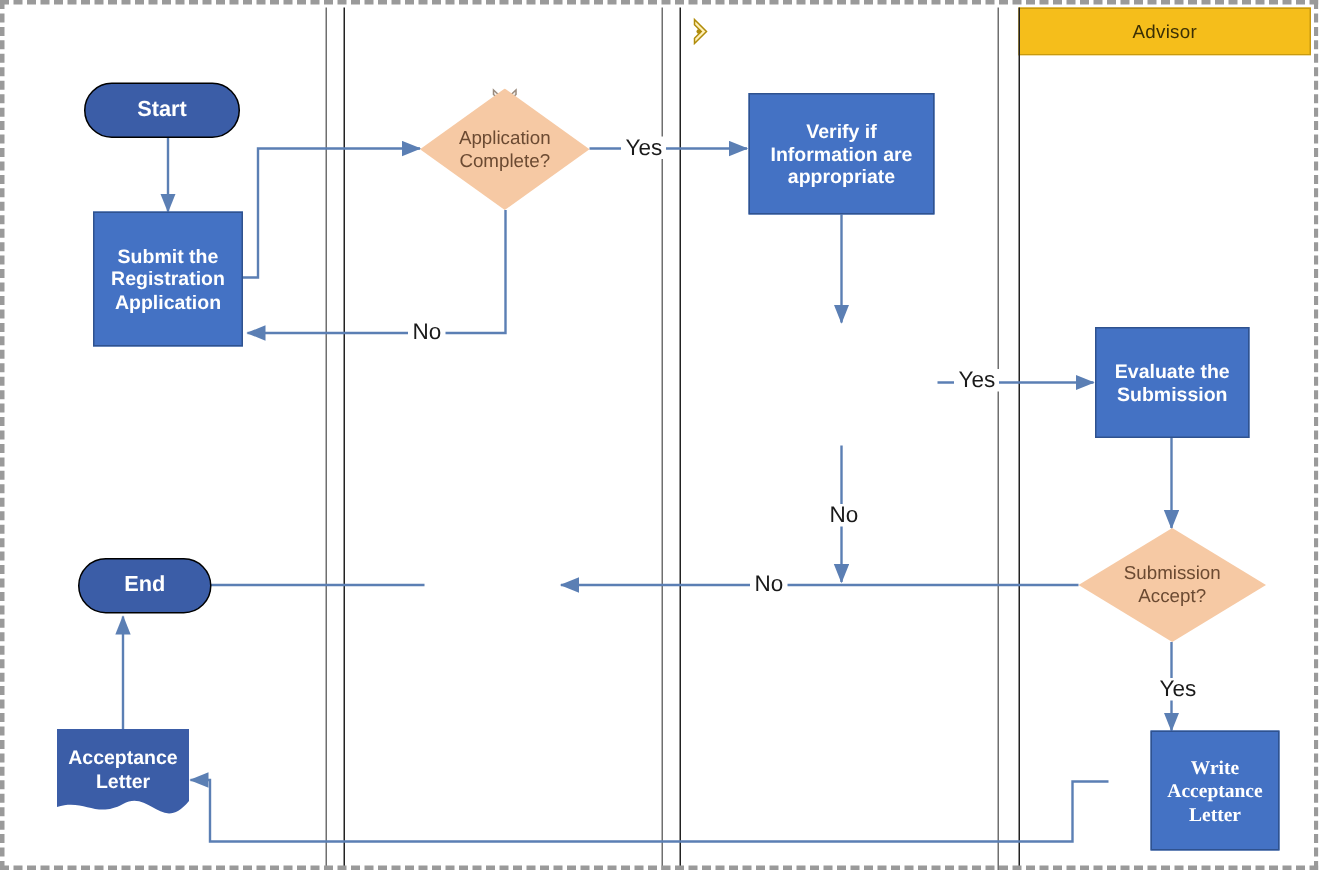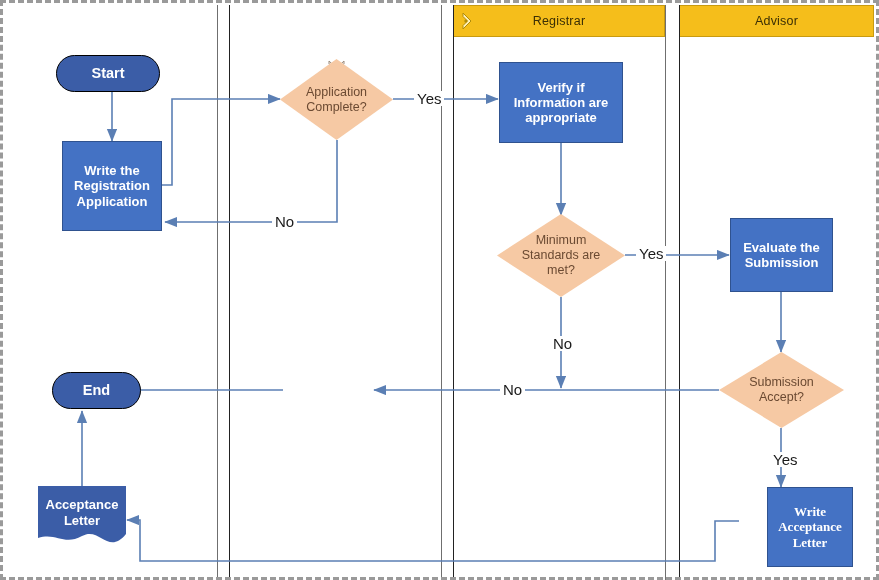--- a/index.html
+++ b/index.html
@@ -102,23 +102,20 @@
 <body>
 
 <div id="canvas">
 
 
   <div class="lane" style="left:229px;width:212px;">
     <div class="lane-body"></div>
   </div>
 
   <div class="lane" style="left:453px;width:212px;">
-    <div class="lane-head">
-      <span>Registrar</span>
-    </div>
     <div class="lane-body"></div>
     <span class="chev" style="left:4px;">
       <svg width="20" height="20" viewBox="0 0 20 20">
         <path d="M6 2 L14 10 L6 18 L6 14.5 L10.5 10 L6 5.5 Z" fill="#fff0b8" stroke="#b08c0a" stroke-width="1"></path>
         <circle cx="8.8" cy="10" r="1.5" fill="#b08c0a"></circle>
       </svg>
     </span>
   </div>
 
   <div class="lane" style="left:679px;width:195px;">
@@ -170,21 +167,21 @@
       <path d="M82,489 L82,411" marker-end="url(#ah)"></path>
     </g>
   </svg>
 
   <div class="node term" style="left:56px;top:55px;width:104px;height:37px;">
     <span>Start</span>
   </div>
 
   <div class="node proc" style="left:62px;top:141px;width:100px;height:90px;">
     <span>
-      <span>Write the</span><br>
+      <span>Submit the</span><br>
       <span>Registration</span><br>
       <span>Application</span>
     </span>
   </div>
 
   <div class="node decision" style="left:280px;top:59px;width:113px;height:81px;">
     <svg class="dshape" viewBox="0 0 113 81" preserveAspectRatio="none">
       <polygon points="56.5,0 113,40.5 56.5,81 0,40.5" fill="#F6C9A4"></polygon>
     </svg>
     <span class="dtext">
@@ -200,30 +197,20 @@
   </span>
 
   <div class="node proc" style="left:499px;top:62px;width:124px;height:81px;">
     <span>
       <span>Verify if</span><br>
       <span>Information are</span><br>
       <span>appropriate</span>
     </span>
   </div>
 
-  <div class="node decision" style="left:497px;top:214px;width:128px;height:83px;">
-    <svg class="dshape" viewBox="0 0 128 83" preserveAspectRatio="none">
-      <polygon points="64,0 128,41.5 64,83 0,41.5" fill="#F6C9A4"></polygon>
-    </svg>
-    <span class="dtext">
-      <span>Minimum</span><br>
-      <span>Standards are</span><br>
-      <span>met?</span>
-    </span>
-  </div>
 
   <div class="node proc" style="left:730px;top:218px;width:103px;height:74px;">
     <span>
       <span>Evaluate the</span><br>
       <span>Submission</span>
     </span>
   </div>
 
   <div class="node decision" style="left:719px;top:352px;width:125px;height:76px;">
     <svg class="dshape" viewBox="0 0 125 76" preserveAspectRatio="none">

